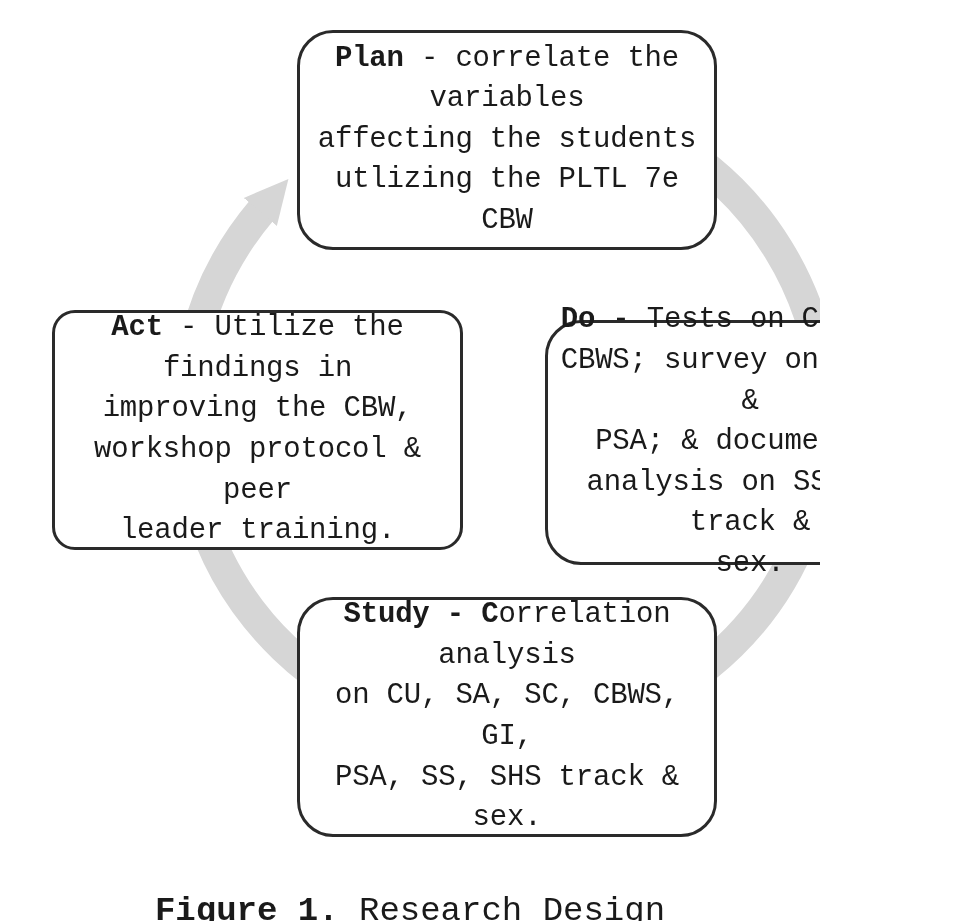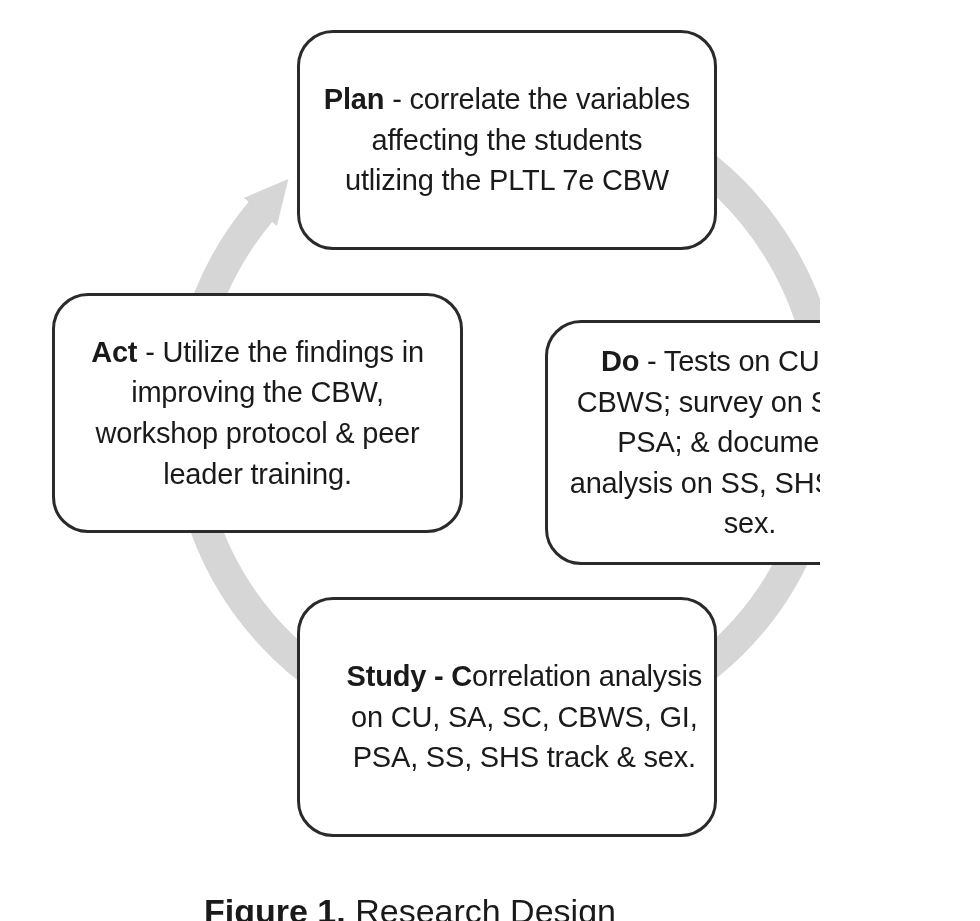--- a/index.html
+++ b/index.html
@@ -2,21 +2,21 @@
 <html><head>
 <meta charset="utf-8">
 <style>
   html, body { margin: 0; padding: 0; background: #ffffff; }
   .stage {
     position: relative;
     width: 820px;
     height: 921px;
     overflow: hidden;
     background: #ffffff;
-    font-family: Liberation Sans, sans-serif;
+    font-family: Liberation Mono, monospace;
   }
   .ring-svg {
     position: absolute;
     left: 0; top: 0;
     z-index: 0;
   }
   .box {
     position: absolute;
     z-index: 1;
     box-sizing: border-box;
@@ -32,21 +32,21 @@
     padding: 0 12px;
     font-size: 29px;
     line-height: 1.4;
     color: #1a1a1a;
     text-align: center;
     white-space: pre-line;
     letter-spacing: -0.2px;
   }
   .box b, .caption b { font-weight: bold; }
   .box-plan  { left: 297px; top: 30px;  width: 420px; height: 220px; }
-  .box-act   { left: 52px;  top: 293px; width: 411px; height: 240px; }
+  .box-act   { left: 52px;  top: 310px; width: 411px; height: 240px; border-radius: 23px; }
   .box-do    { left: 545px; top: 320px; width: 410px; height: 245px; }
   .box-study { left: 297px; top: 597px; width: 420px; height: 240px; justify-content: flex-end; }
   .caption {
     position: absolute;
     z-index: 1;
     left: 0;
     top: 891px;
     width: 100%;
     text-align: center;
     font-size: 34px;

